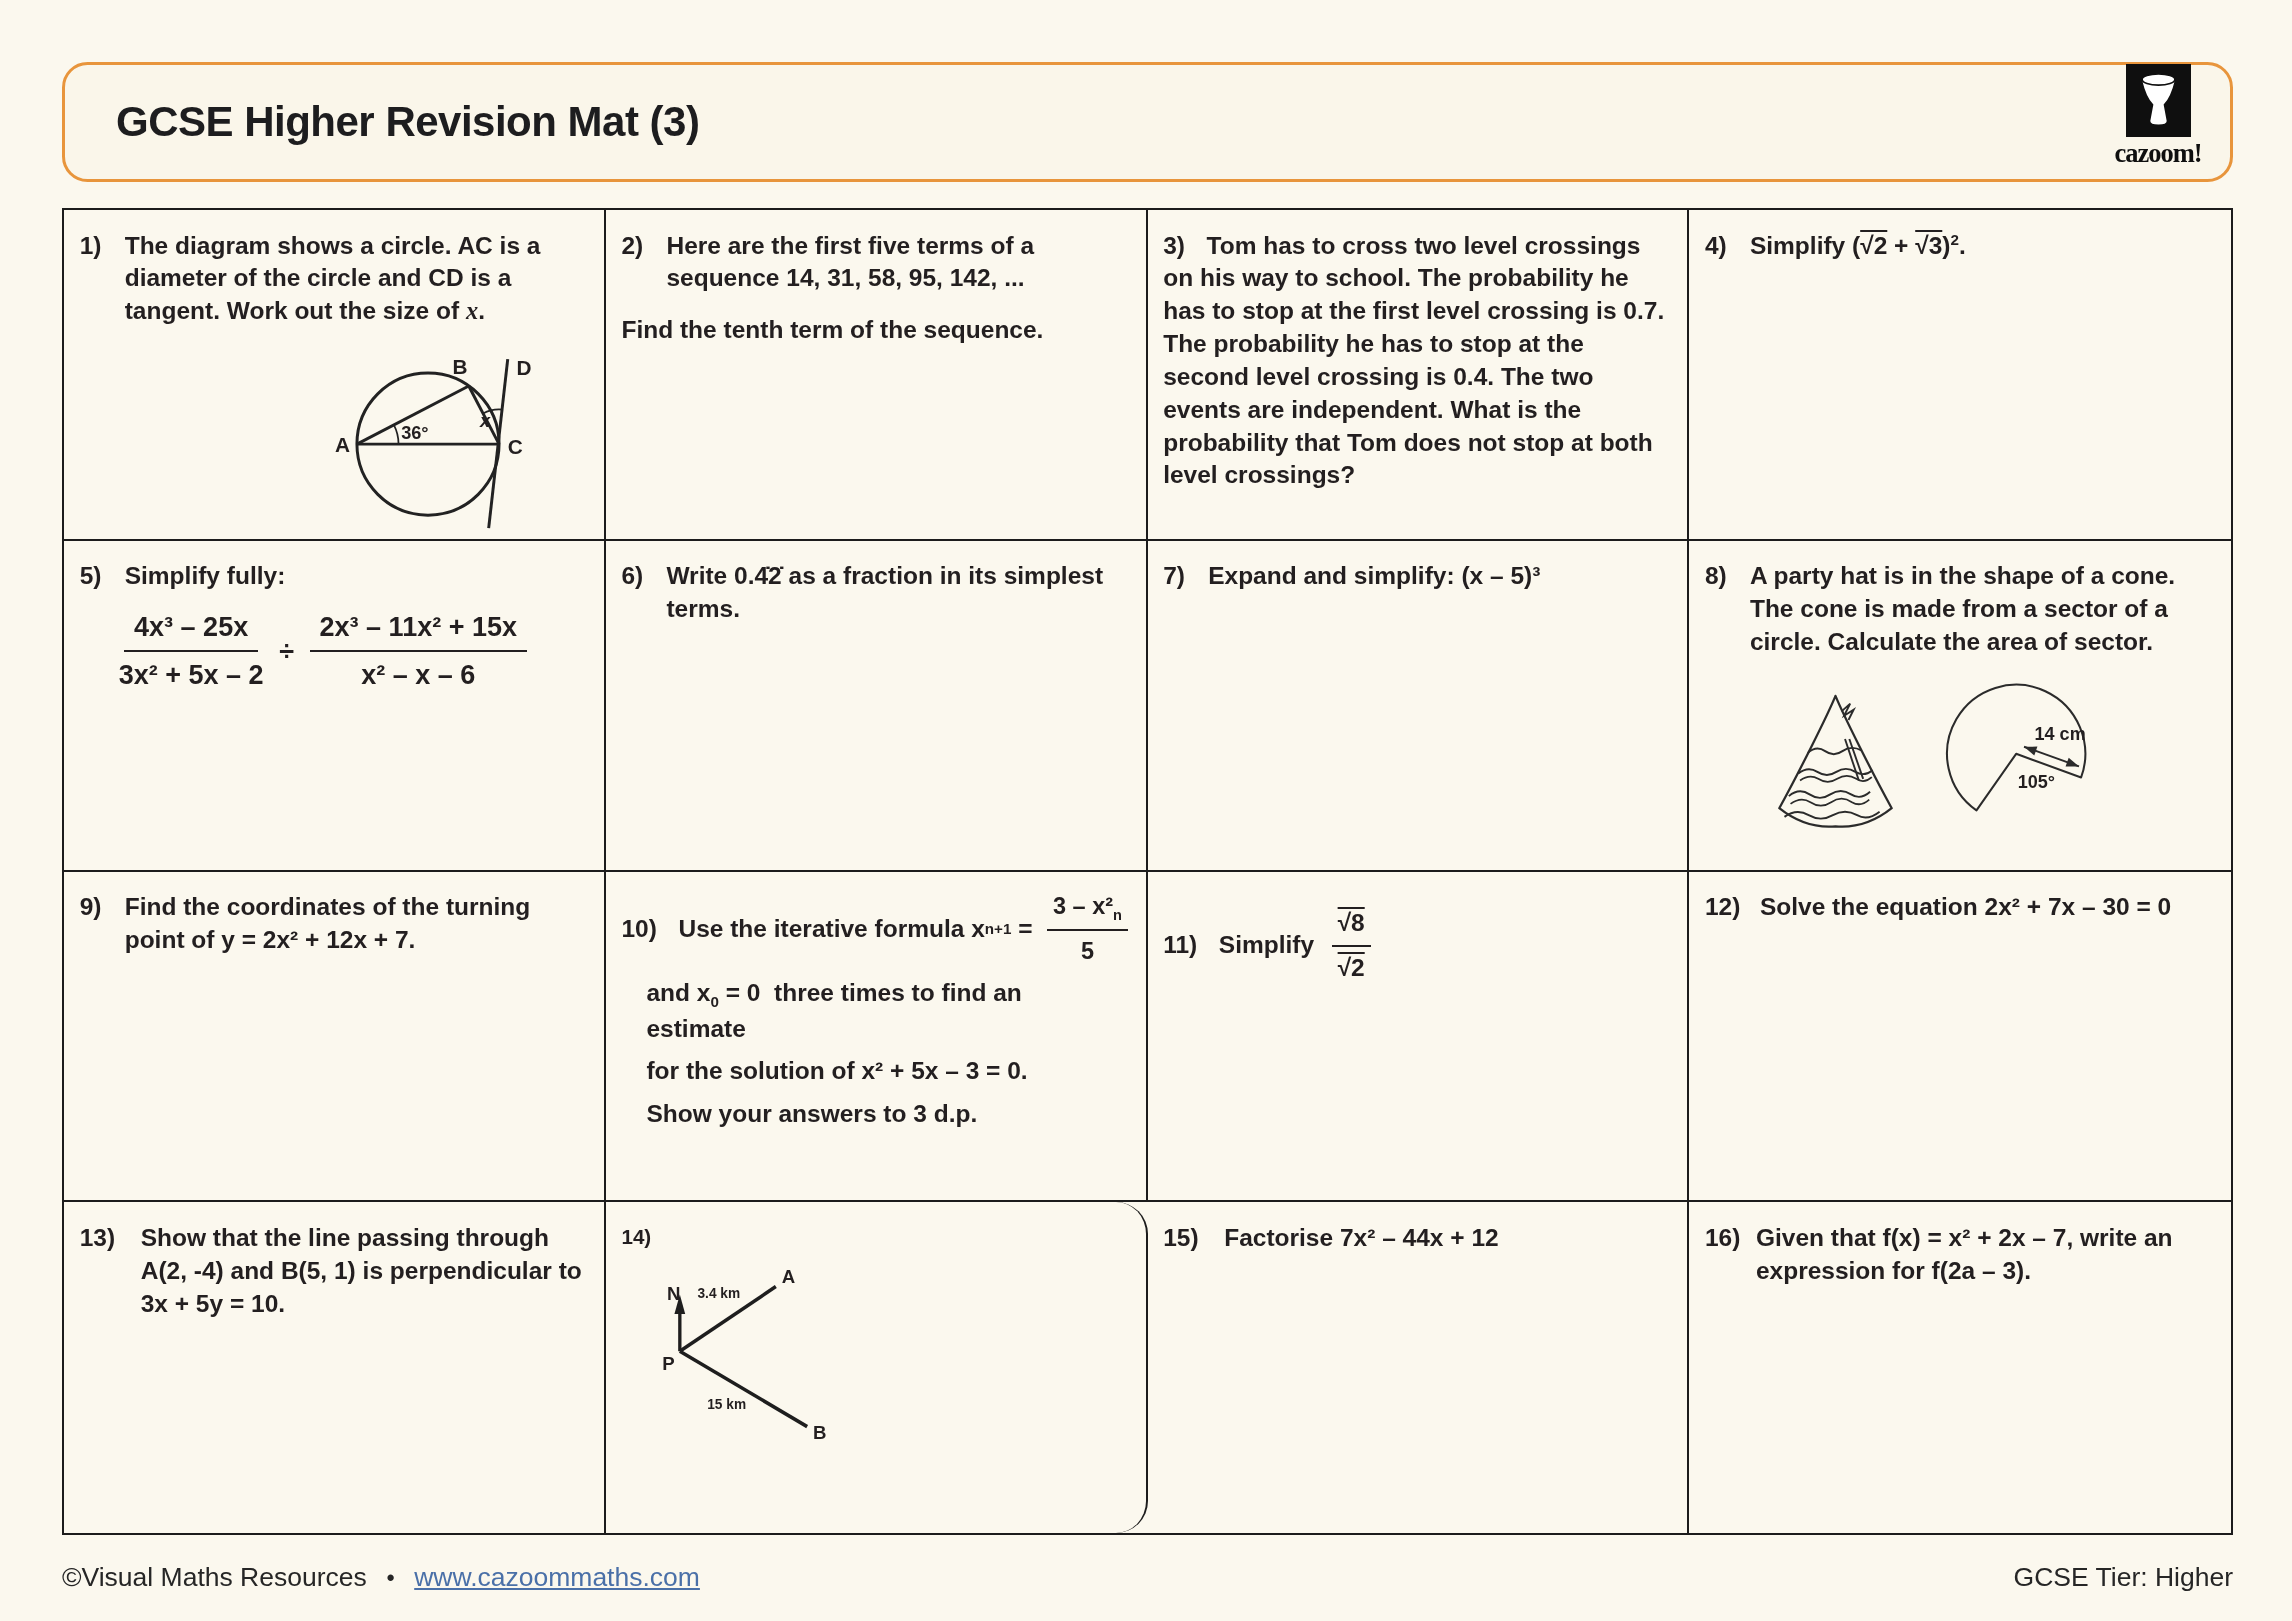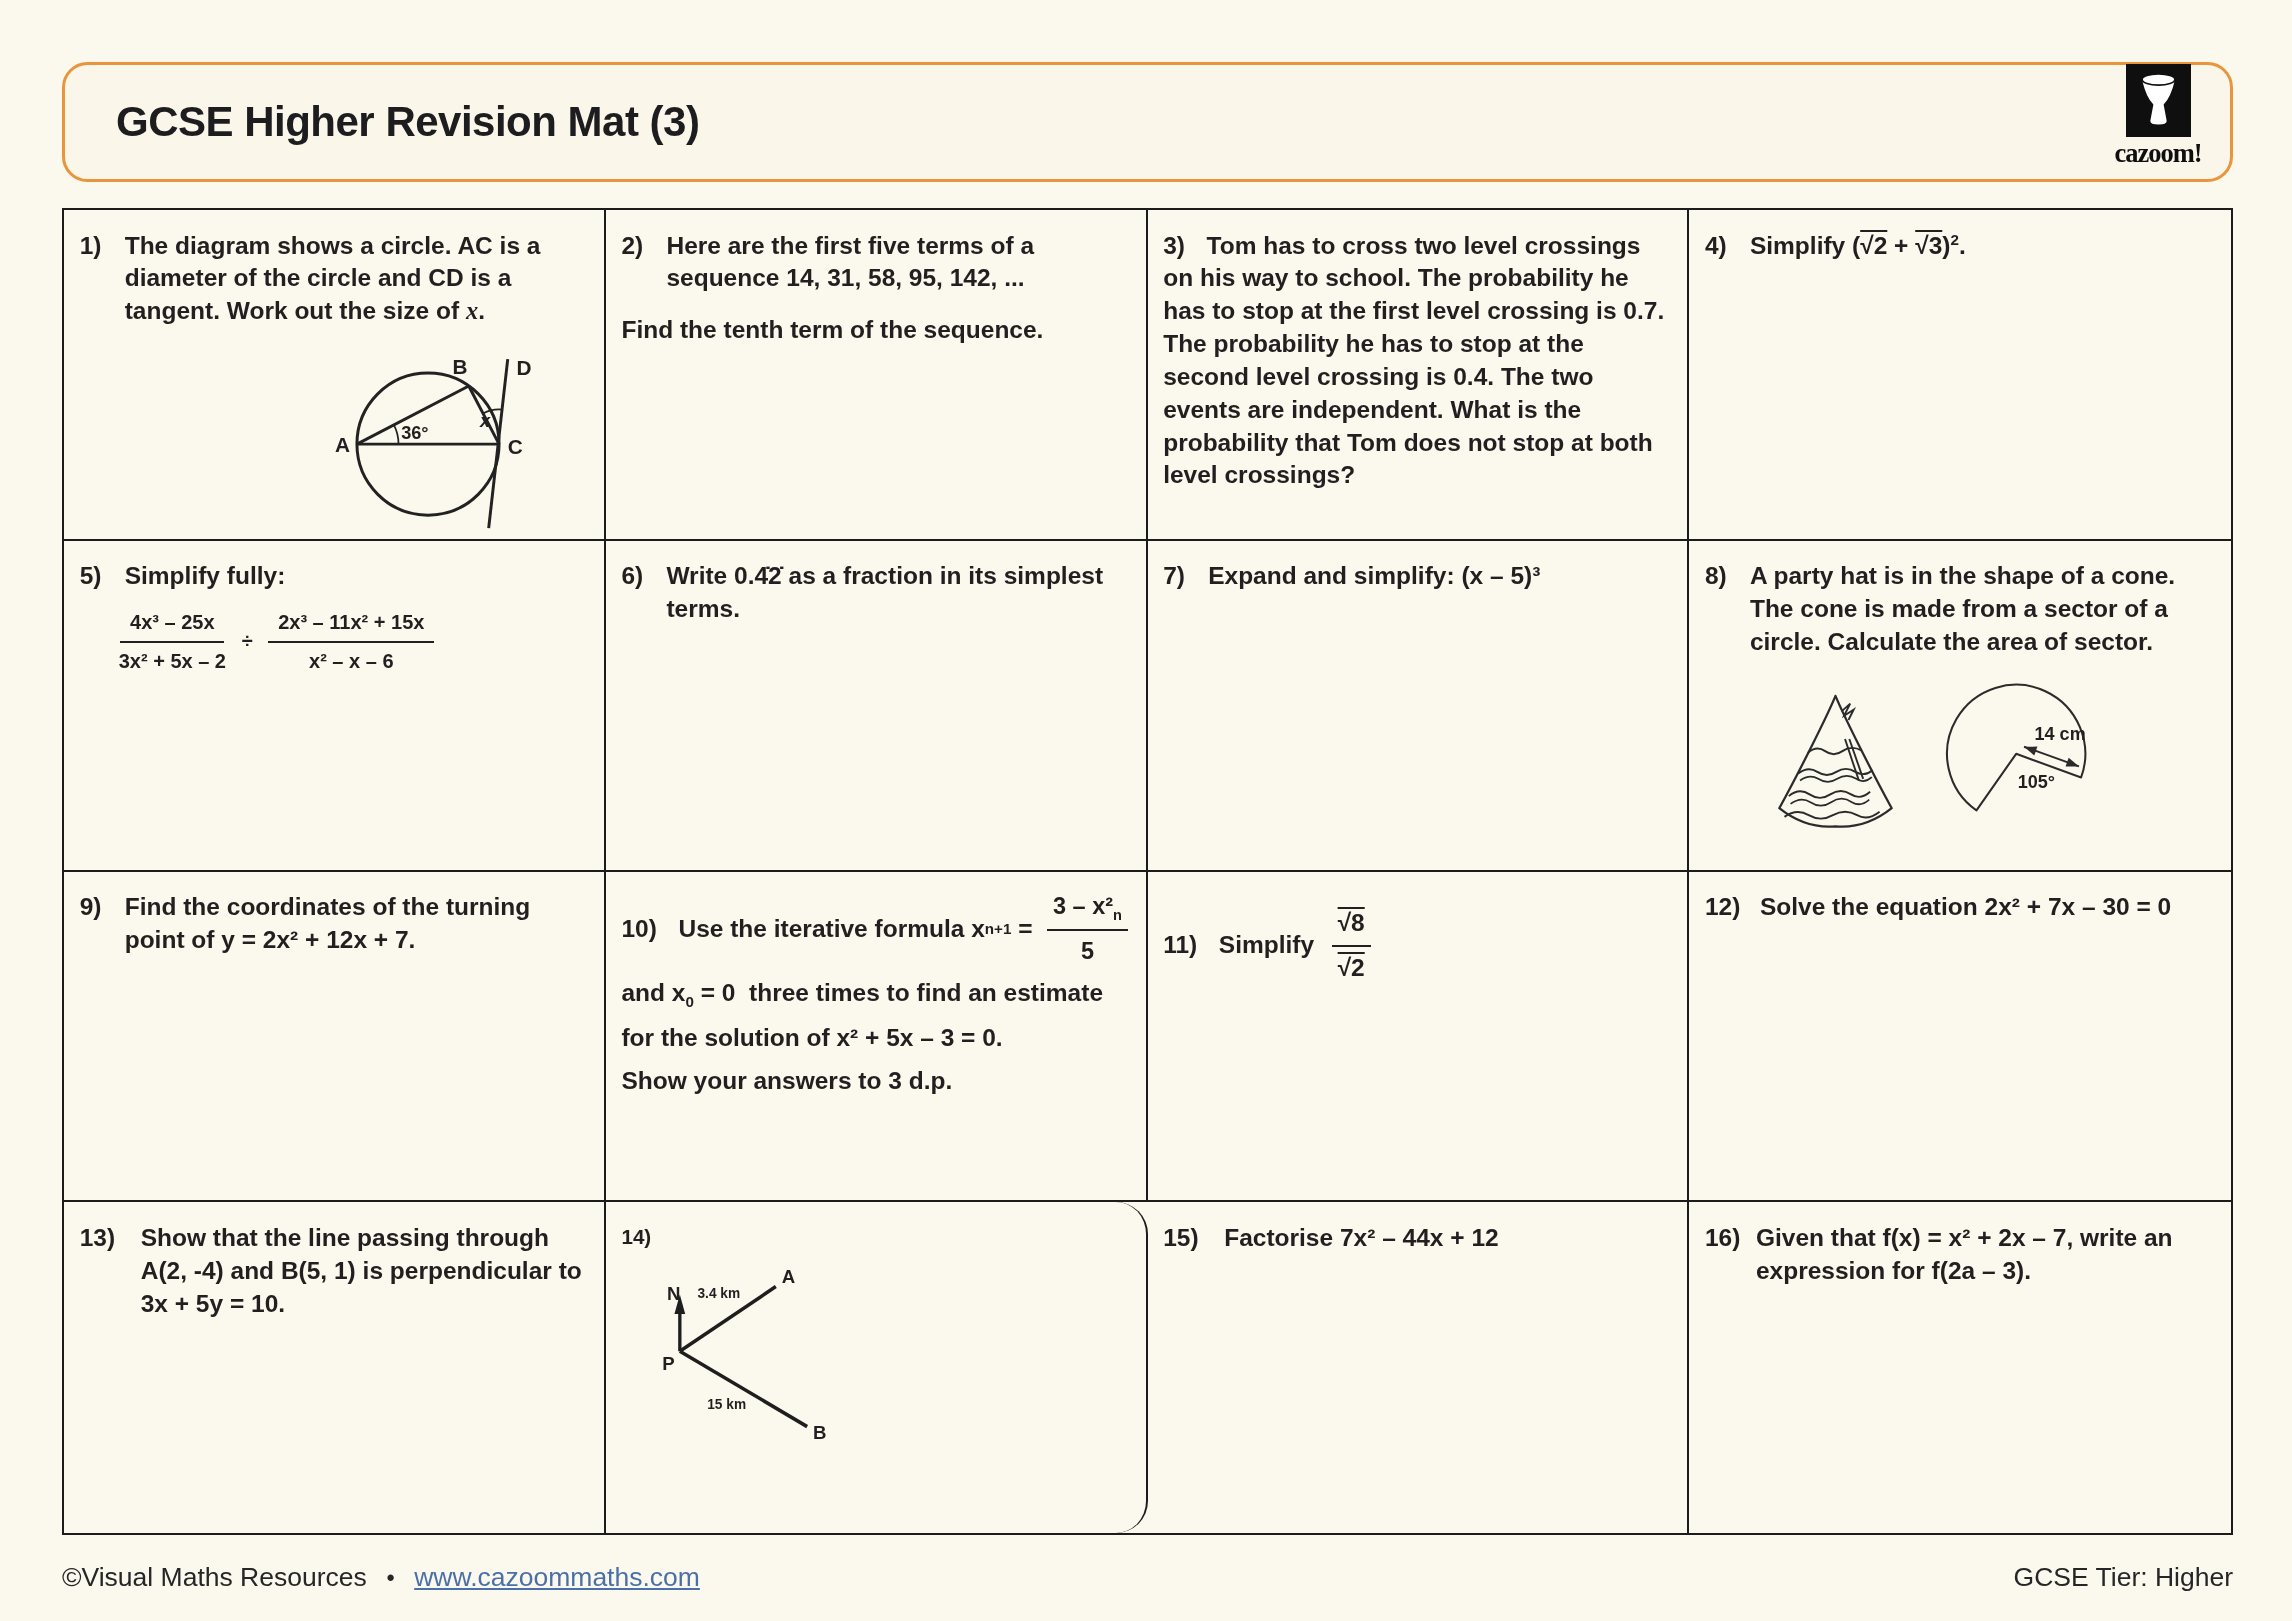--- a/index.html
+++ b/index.html
@@ -44,29 +44,29 @@
   .w470{ max-width:463px; }
   .w500{ max-width:490px; }
   .para2{ margin-top:19px; }
   .small-q{ font-size:20.6px; line-height:1.42;border-radius:32px; }
   .small-q .qnum{ flex:0 0 43px; }
   
   .frac{ display:inline-flex; flex-direction:column; align-items:center;
     vertical-align:middle; text-align:center; }
   .fnum{ padding:0 9.8px 4.9px; border-bottom:2.9px solid #231F20; white-space:nowrap; }
   .fden{ padding-top:5px; white-space:nowrap; }
-  .mathline{ display:flex; align-items:center; margin:15.7px 0 0 39px; font-size:20px; }
+  .mathline{ display:flex; align-items:center; margin:15.7px 0 0 39px; font-size:27px; }
   .op{ margin:0 15.7px; }
   .ovl{ text-decoration:overline; text-decoration-thickness:2px; }
   .iterline{ display:flex; align-items:center; flex-wrap:nowrap; white-space:pre; }
   .iterline .frac{ font-size:23.5px; margin-left:7.8px; }
   .iterline .fnum{ padding:0 5.9px 3.9px; border-bottom-width:2.5px; }
   sub{ font-size:0.62em; }
   sup{ font-size:0.62em; }
-  .q10p{ margin-top:9.8px; white-space:pre-wrap; }
+  .q10p{ margin-top:9.8px; white-space:pre-wrap;margin-left:25px; }
   .q11line{ display:flex; align-items:center; margin-top:15.7px; }
   .q11line .frac{ margin-left:17.6px; }
   .q11line .fnum{ padding:0 5.9px 4.9px; }
   .var-i{ font-style:italic; font-family:"Liberation Serif", serif; }
   
   .circle-diagram{ position:absolute; right:19.6px; bottom:2px; }
   .hat-row{ display:flex; align-items:flex-end; gap:27.4px; margin:9.8px 0 0 57px; }
   .bearing-diagram{ margin:13.7px 0 0 39px; display:block; }
   svg text{ font-family:"Liberation Sans", sans-serif; font-weight:bold; fill:#231F20; }
   

